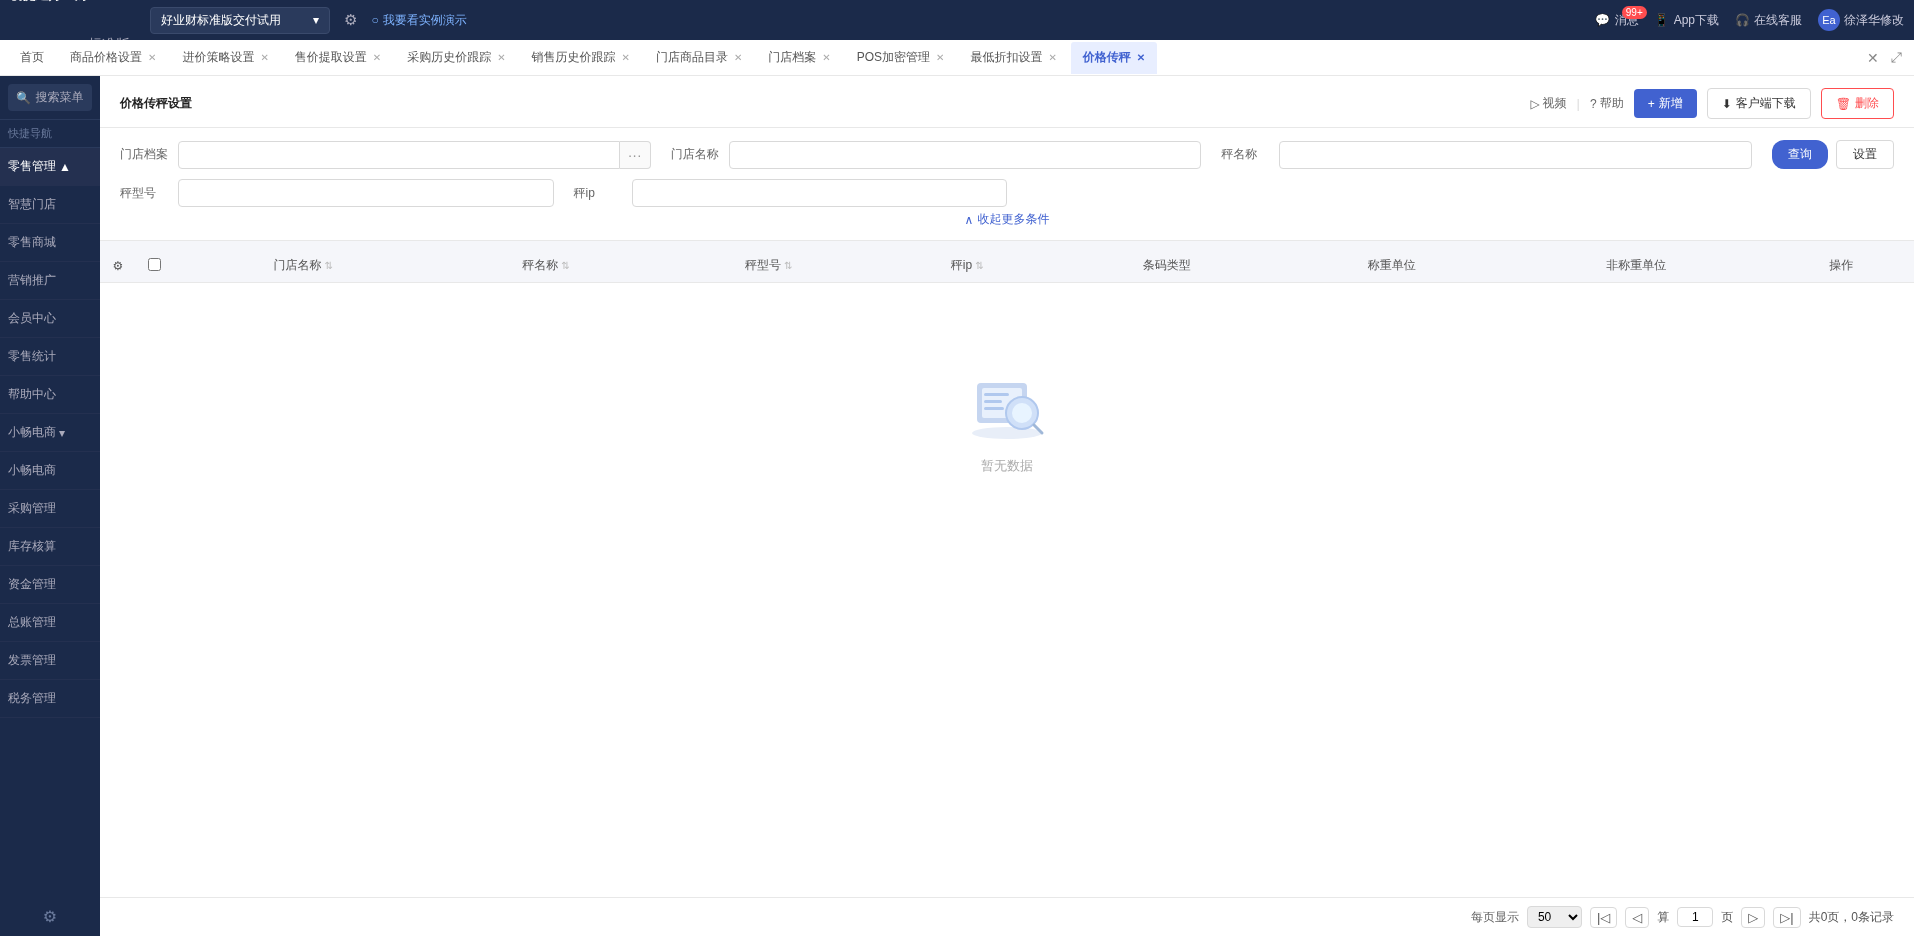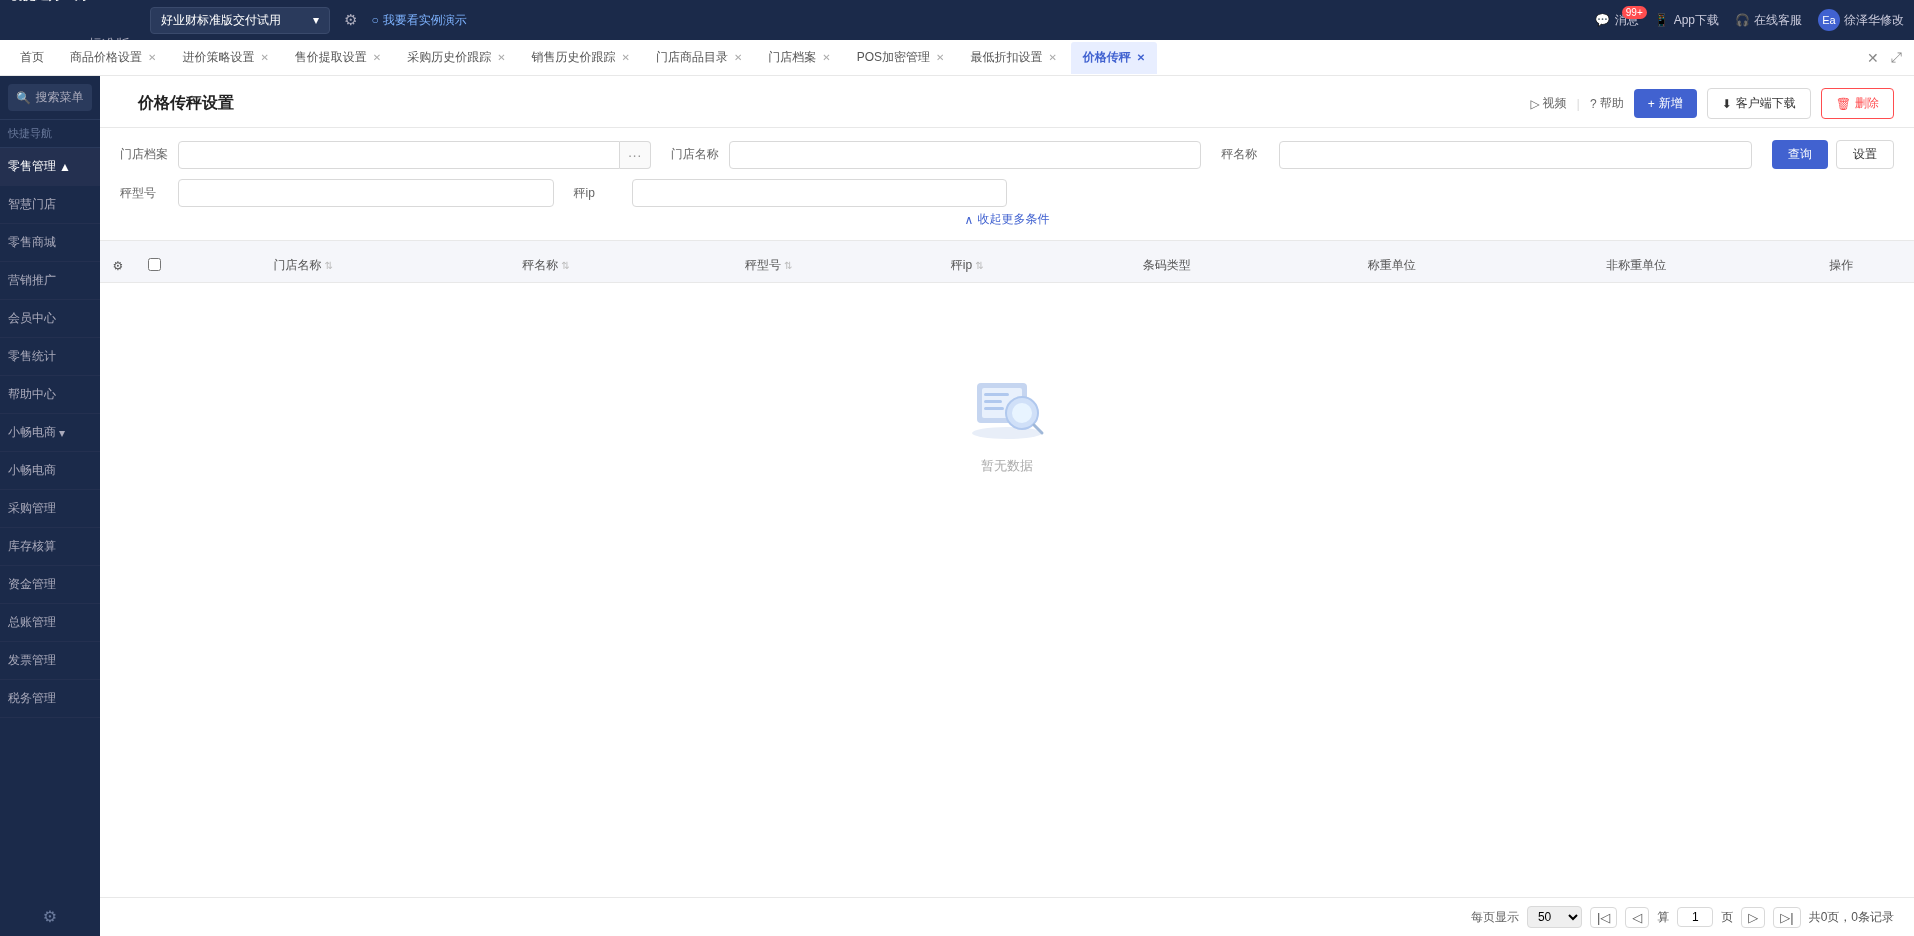--- a/index.html
+++ b/index.html
@@ -215,24 +215,23 @@
     .content-header {
       background: #fff;
       padding: 12px 20px 8px;
       border-bottom: 1px solid #e8e8e8;
       display: flex;
       align-items: center;
       justify-content: space-between;
       flex-shrink: 0;
     }
     .page-title {
-      font-size: 16px;
+      font-size: 12px;
       font-weight: bold;
       color: #222;
-      margin-left: 18px;
     }
     .header-actions {
       display: flex;
       align-items: center;
       gap: 10px;
     }
     .header-link {
       color: #666;
       font-size: 12px;
       cursor: pointer;
@@ -444,21 +443,21 @@
       padding: 2px 6px;
       width: 36px;
       text-align: center;
       font-size: 12px;
     }
     .btn-query {
       background: #4162d0;
       color: #fff;
       border: none;
       padding: 5px 16px;
-      border-radius: 4px;
+      border-radius: 12px;
       cursor: pointer;
       font-size: 12px;
     }
     .btn-set {
       background: #fff;
       color: #333;
       border: 1px solid #d9d9d9;
       padding: 5px 16px;
       border-radius: 4px;
       cursor: pointer;

